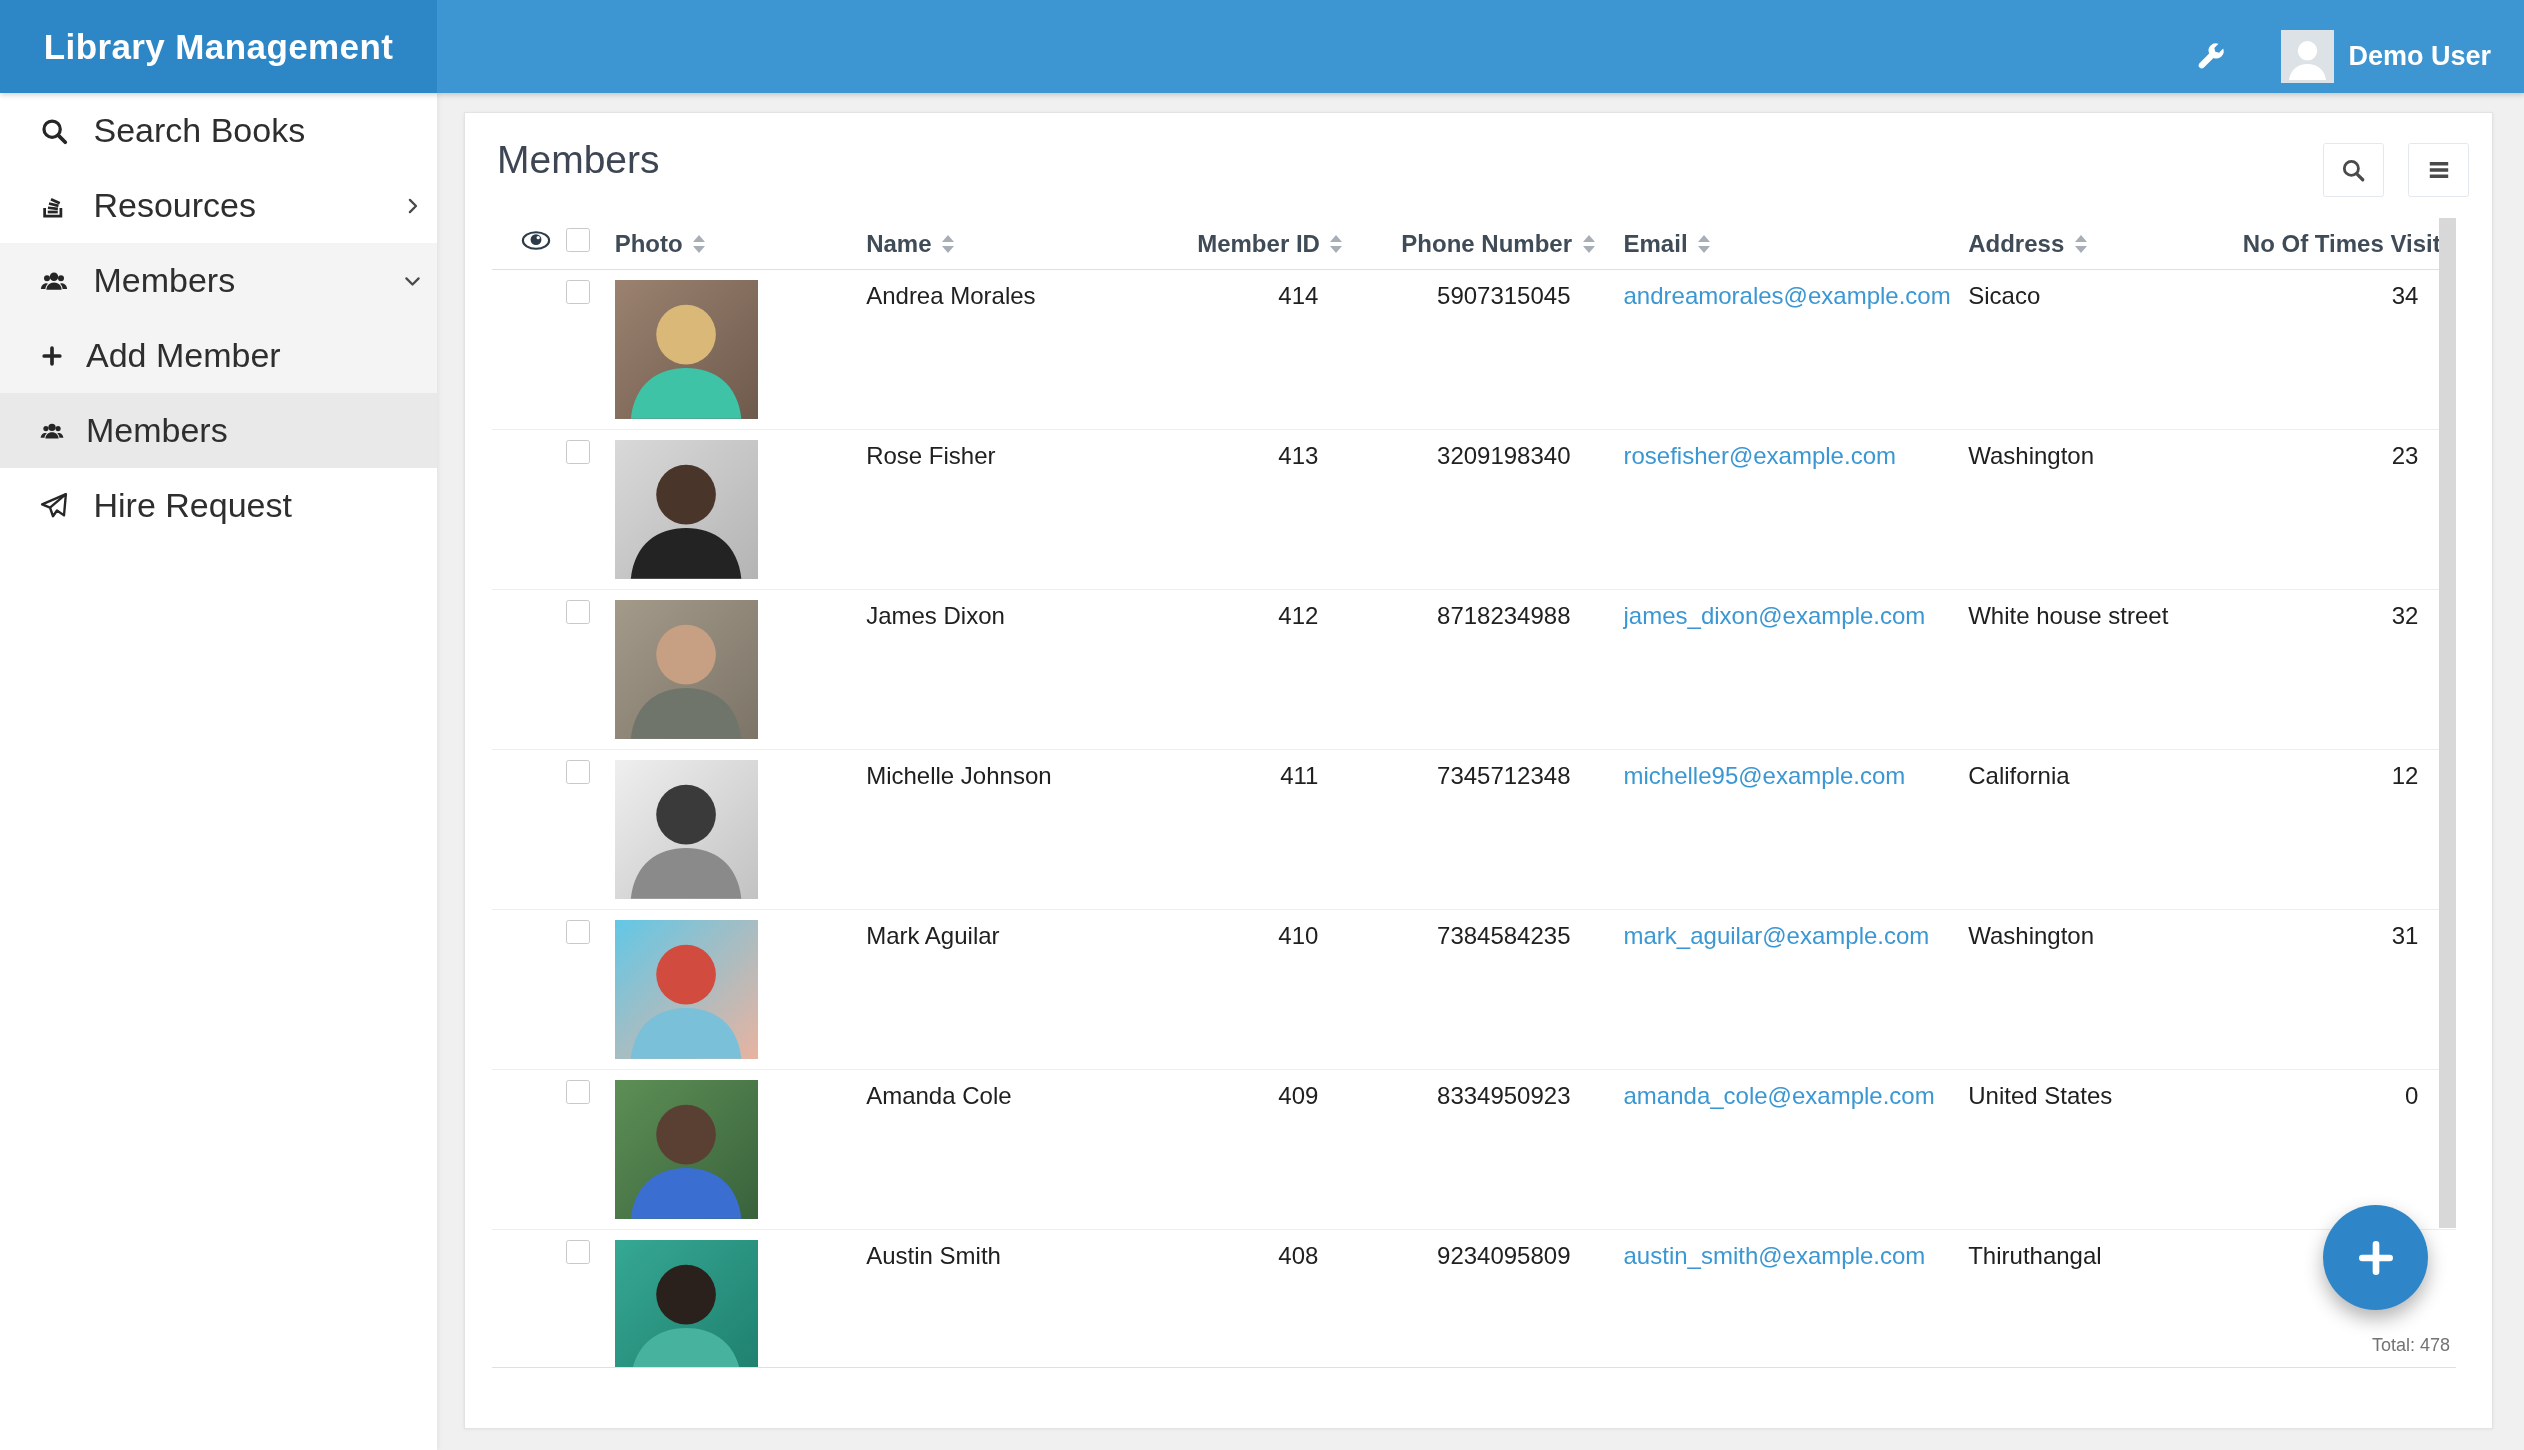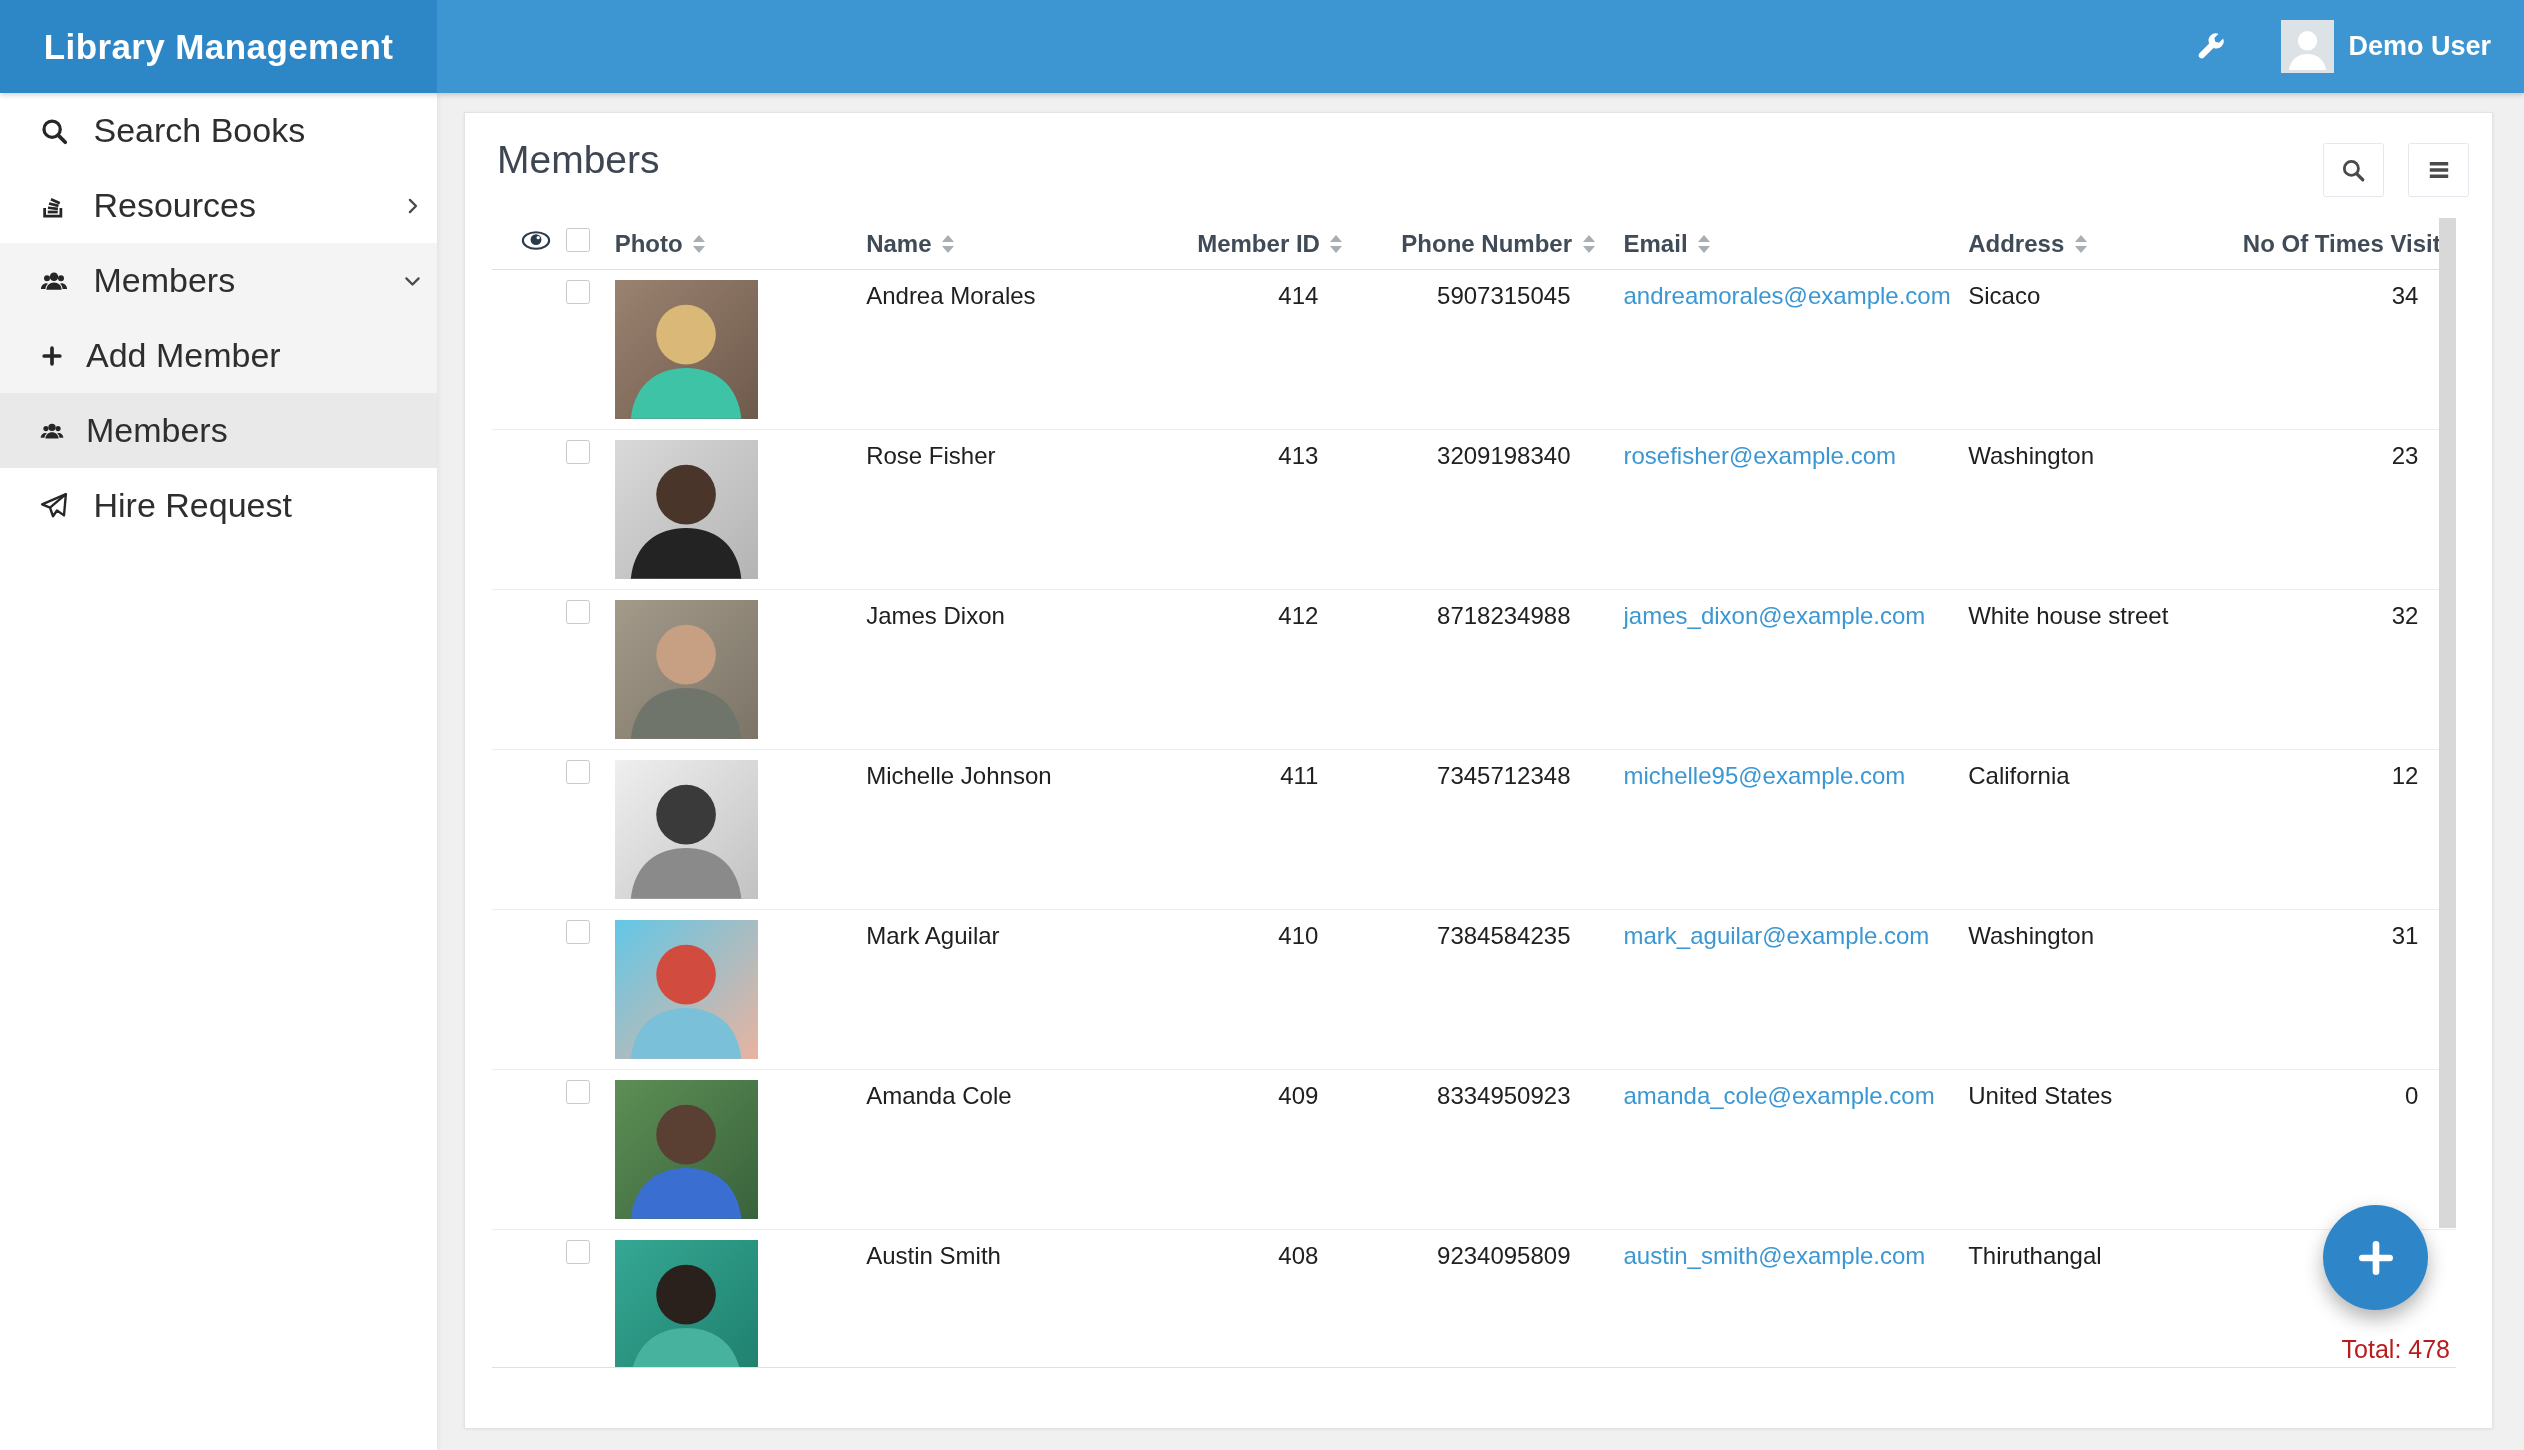--- a/index.html
+++ b/index.html
@@ -6,21 +6,21 @@
   html,body { background:#e9e9e9; }
   body { font-family:"Liberation Sans", sans-serif; }
   .screen { position:relative; width:2525px; height:1450px; background:#f0f0f0; overflow:hidden; }
 
   
   .topbar { position:absolute; top:0; left:0; right:0; height:93px; background:#3d96d2;
             box-shadow:0 1.8px 5.3px rgba(0,0,0,.18); z-index:5; }
   .brand { position:absolute; left:0; top:0; width:437px; height:93px; background:#2d87c6;
            color:#fff; font-size:35px; font-weight:600; display:flex; align-items:center;
            justify-content:center; letter-spacing:0.4px; }
-  .topbar-right { position:absolute; right:34px; top:0; height:93px; display:flex; align-items:center; }
+  .topbar-right { position:absolute; right:34px; top:0; height:113px; display:flex; align-items:center; }
   .tb-wrench { width:33px; height:33px; color:#fff; margin-right:54px; cursor:pointer; }
   .avatar { width:53px; height:53px; background:#dce2e6; overflow:hidden; position:relative; margin-right:14px; cursor:pointer; }
   .avatar svg { position:absolute; inset:0; }
   .username { font-size:27px; font-weight:700; color:#fff; cursor:pointer; }
 
   
   .sidebar { position:absolute; top:93px; left:0; width:437px; height:1357px; background:#fff;
              box-shadow:1.8px 0 5.3px rgba(0,0,0,.05); z-index:4; }
   .nav-item { height:75px; display:flex; align-items:center; padding-left:39px; position:relative;
               cursor:pointer; }
@@ -70,21 +70,21 @@
               background:#fff; cursor:pointer; }
   .eye { display:inline-block; width:30px; height:21px; color:#2c3b49; cursor:pointer; }
   .eye svg { width:100%; height:100%; display:block; }
   .photo { width:143px; height:139px; position:relative; overflow:hidden; }
   .photo svg { position:absolute; inset:0; width:100%; height:100%; }
   .link { color:#3b97d3; cursor:pointer; }
 
   .vscroll { position:absolute; top:0; right:0; width:19px; height:1150px; }
   .vthumb { position:absolute; top:0; right:0; width:17.5px; height:1010px; background:#d8d8d8; cursor:pointer; }
 
-  .card-footer { position:absolute; right:42px; top:1222px; font-size:25px; font-weight:500; color:#b91c1c; }
+  .card-footer { position:absolute; right:42px; top:1222px; font-size:18px; font-weight:500; color:#737373; }
 
   .fab { position:absolute; left:2323px; top:1205px; width:105px; height:105px; border-radius:50%;
          background:#2e86c8; border:none; box-shadow:0 8.8px 19px rgba(0,0,0,.3); display:flex;
          align-items:center; justify-content:center; cursor:pointer; z-index:6; }
   .fab .icon { width:42px; height:42px; color:#fff; }
 </style>
 </head>
 <body>
 
 <div class="screen">

